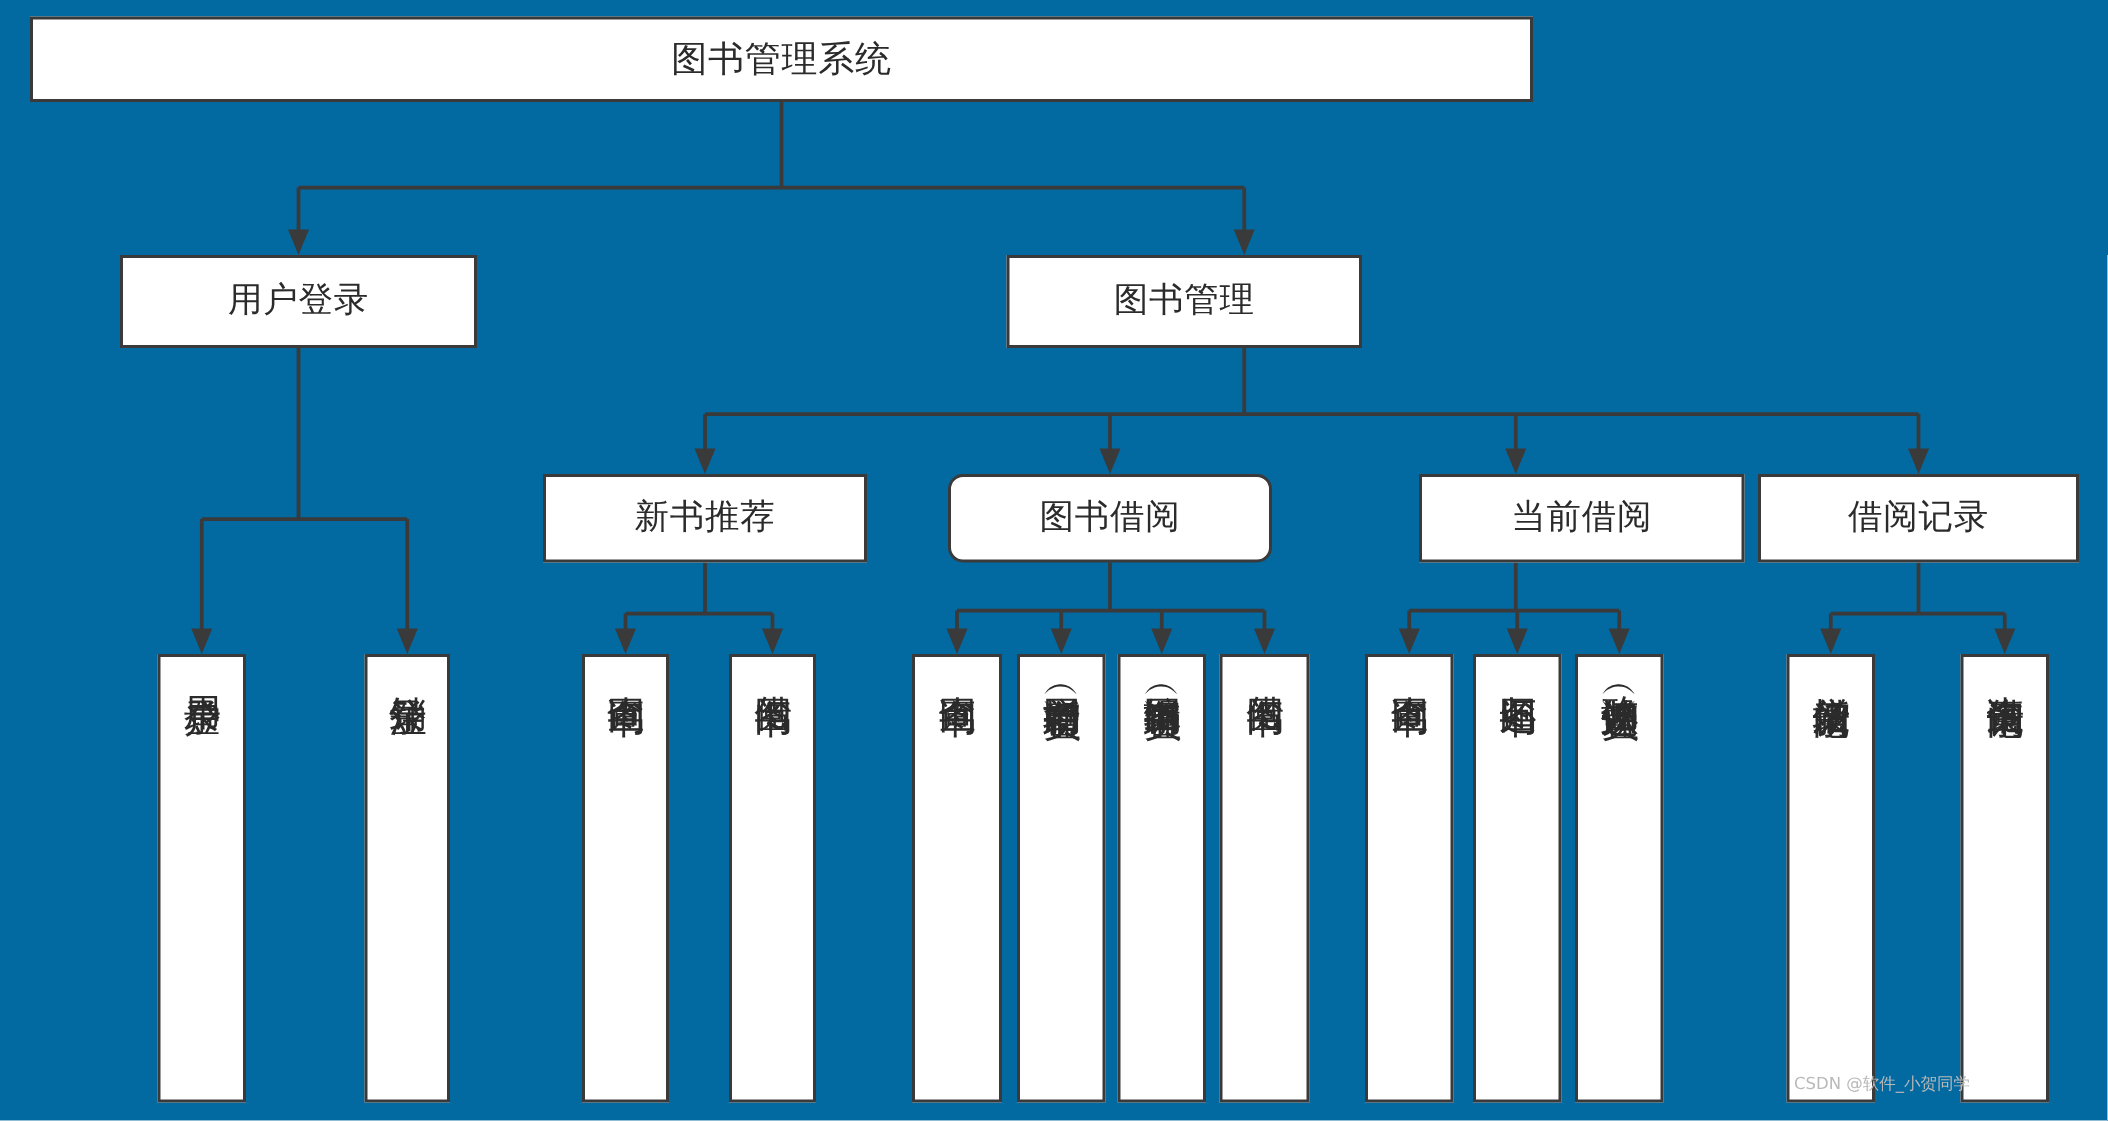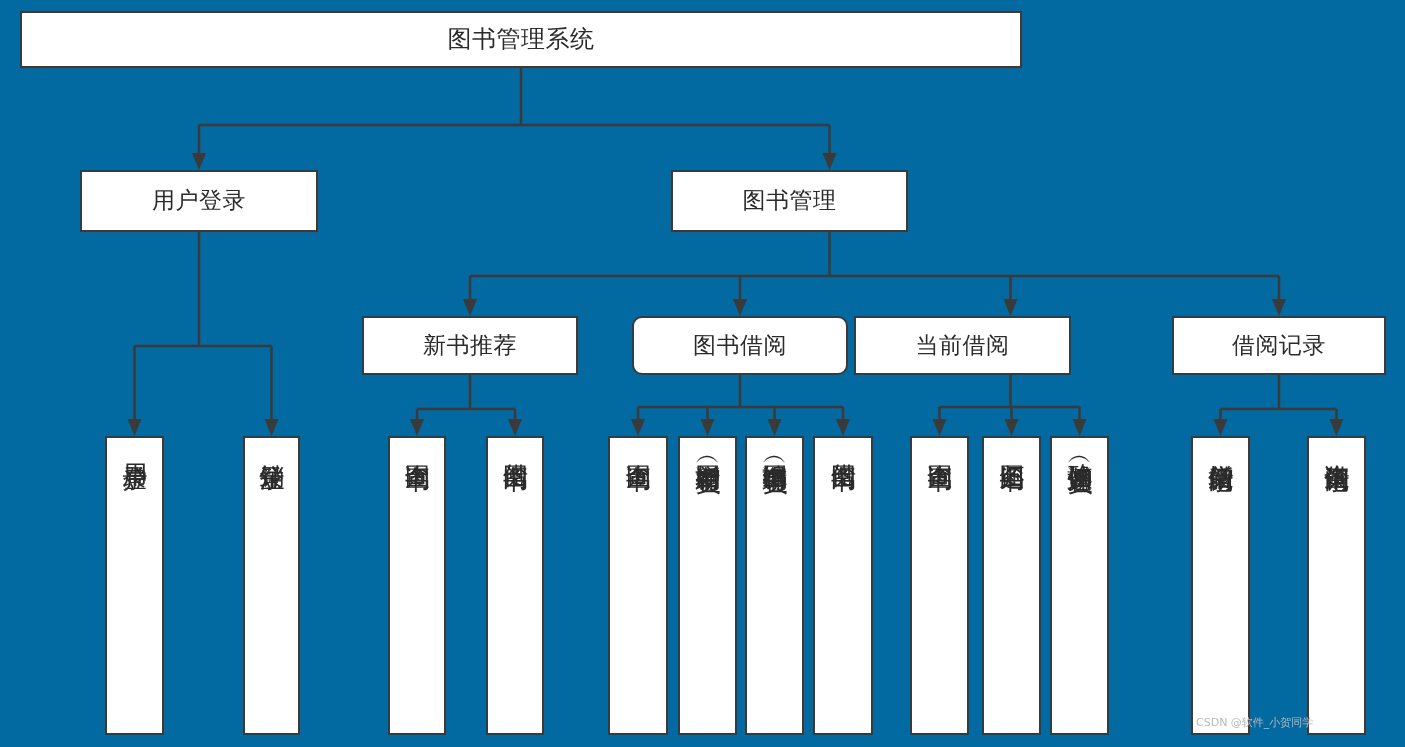--- a/index.html
+++ b/index.html
@@ -137,21 +137,21 @@
       </div>
       <div class="node horizontal" style="left: 671px; top: 170px; width: 237px; height: 62px;">
         <span class="node-label">图书管理</span>
       </div>
       <div class="node horizontal" style="left: 362px; top: 316px; width: 216px; height: 59px;">
         <span class="node-label">新书推荐</span>
       </div>
       <div class="node horizontal" style="left: 632px; top: 316px; width: 216px; height: 59px; border-radius: 10px;">
         <span class="node-label">图书借阅</span>
       </div>
-      <div class="node horizontal" style="left: 854px; top: 316px; width: 217px; height: 59px;">
+      <div class="node horizontal" style="left: 946px; top: 316px; width: 217px; height: 59px;">
         <span class="node-label">当前借阅</span>
       </div>
       <div class="node horizontal" style="left: 1172px; top: 316px; width: 214px; height: 59px;">
         <span class="node-label">借阅记录</span>
       </div>
       <div class="node vertical" style="left: 105px; top: 436px; width: 59px; height: 299px;">
         <span class="node-label">用户登录</span>
       </div>
       <div class="node vertical" style="left: 243px; top: 436px; width: 57px; height: 299px;">
         <span class="node-label">注销登录</span>

